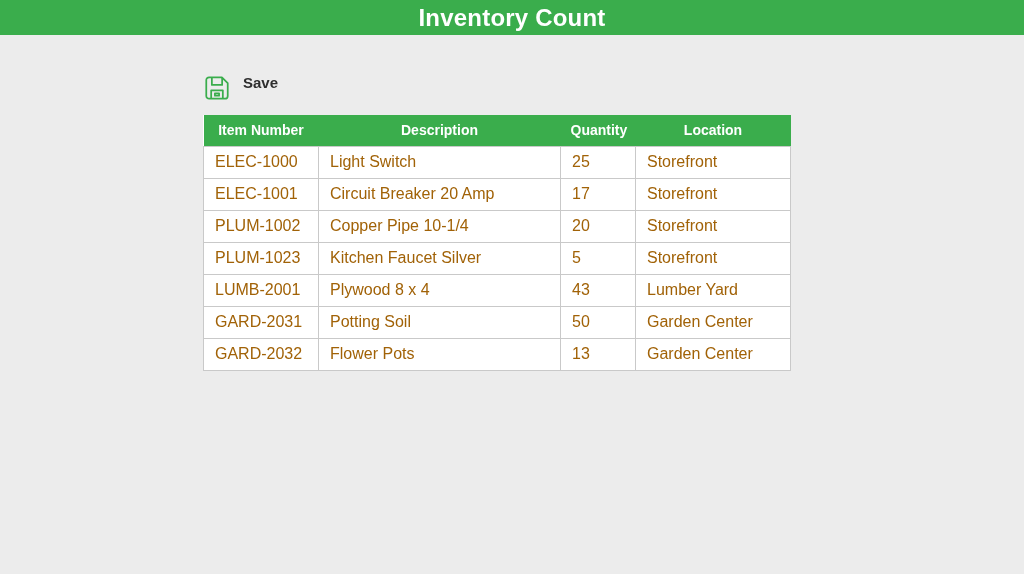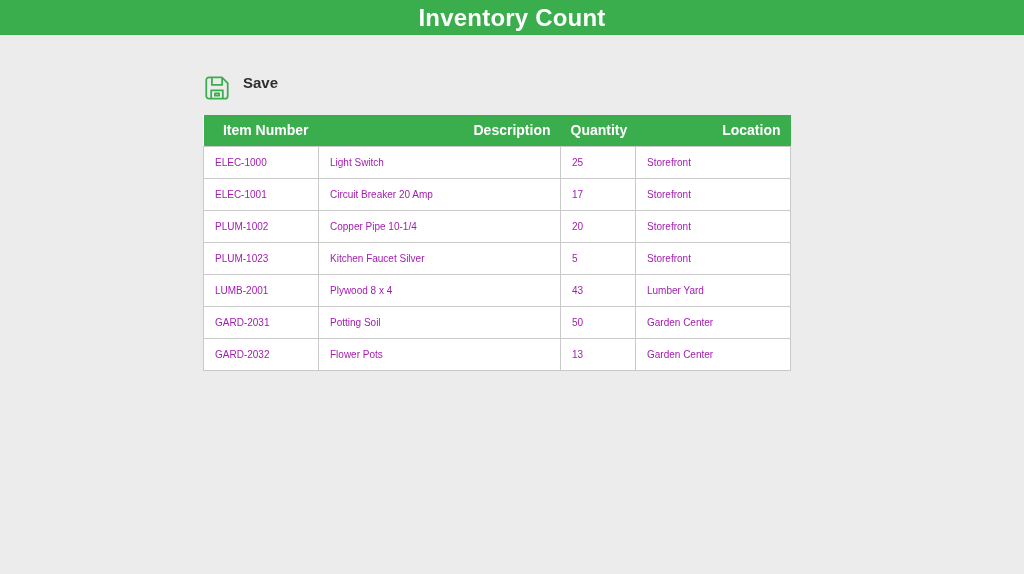--- a/index.html
+++ b/index.html
@@ -54,29 +54,29 @@
   }
   col.c-item     { width: 115px; }
   col.c-desc     { width: 242px; }
   col.c-qty      { width: 75px;  }
   col.c-loc      { width: 155px; }
   thead th {
     background: #3aad4c;
     color: #ffffff;
     font-size: 14px;
     font-weight: 700;
-    text-align: right;
+    text-align: center;
     height: 31px;
     padding: 0 10px;
     border: none;
   }
   tbody td {
     border: 1px solid #c9c9c9;
-    font-size: 10px;
-    color: #a21caf;
+    font-size: 16px;
+    color: #a16207;
     height: 32px;
     padding: 0 11px;
     white-space: nowrap;
     overflow: hidden;
     background: #ffffff;
   }
 </style>
 </head>
 <body>
 

